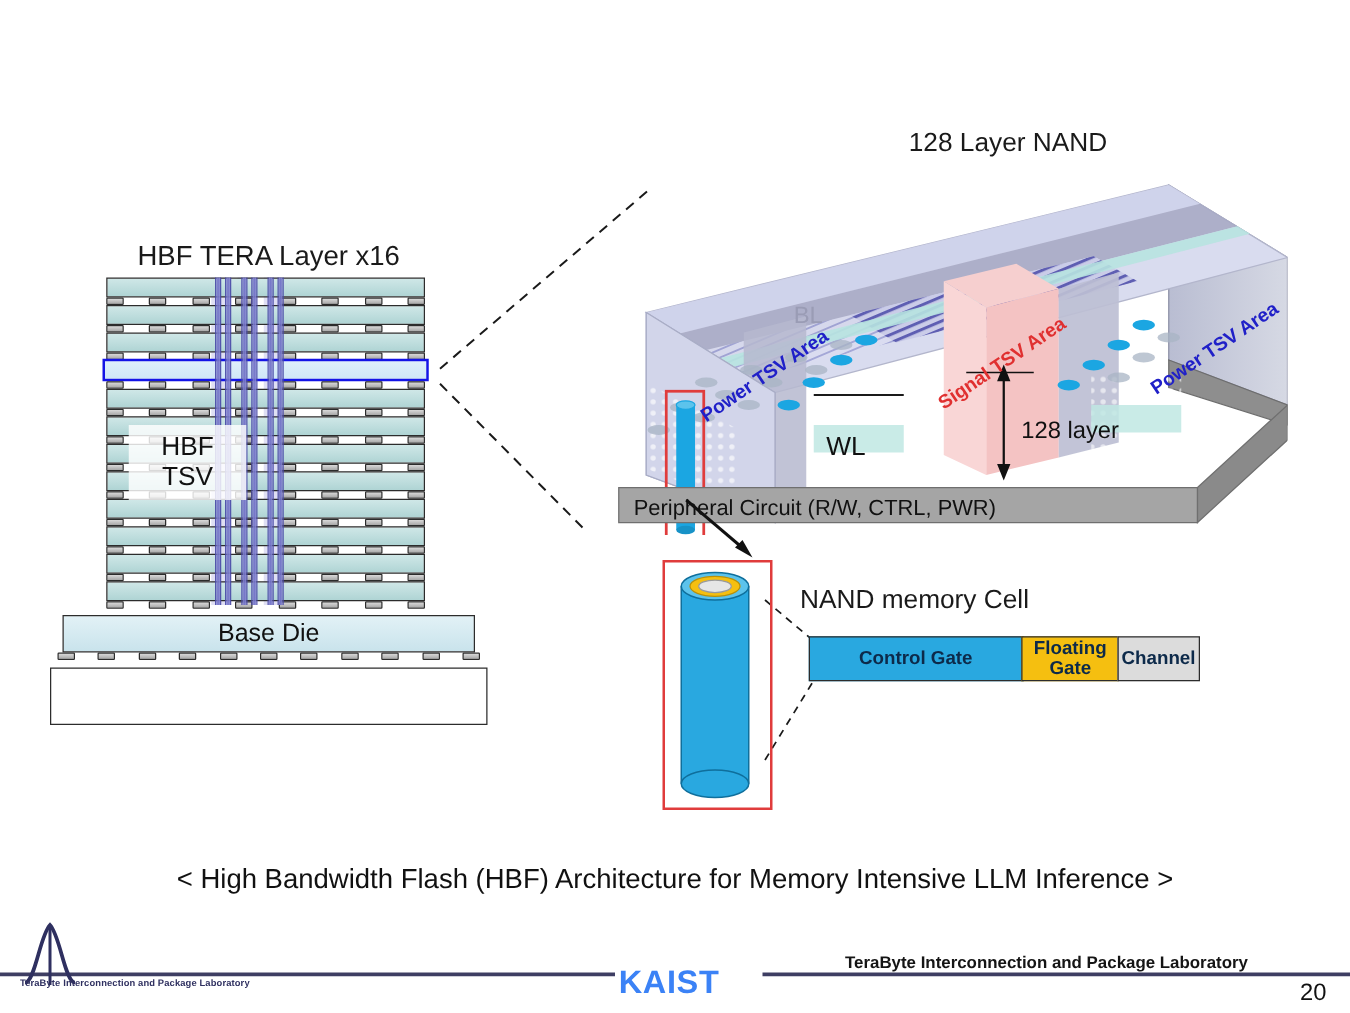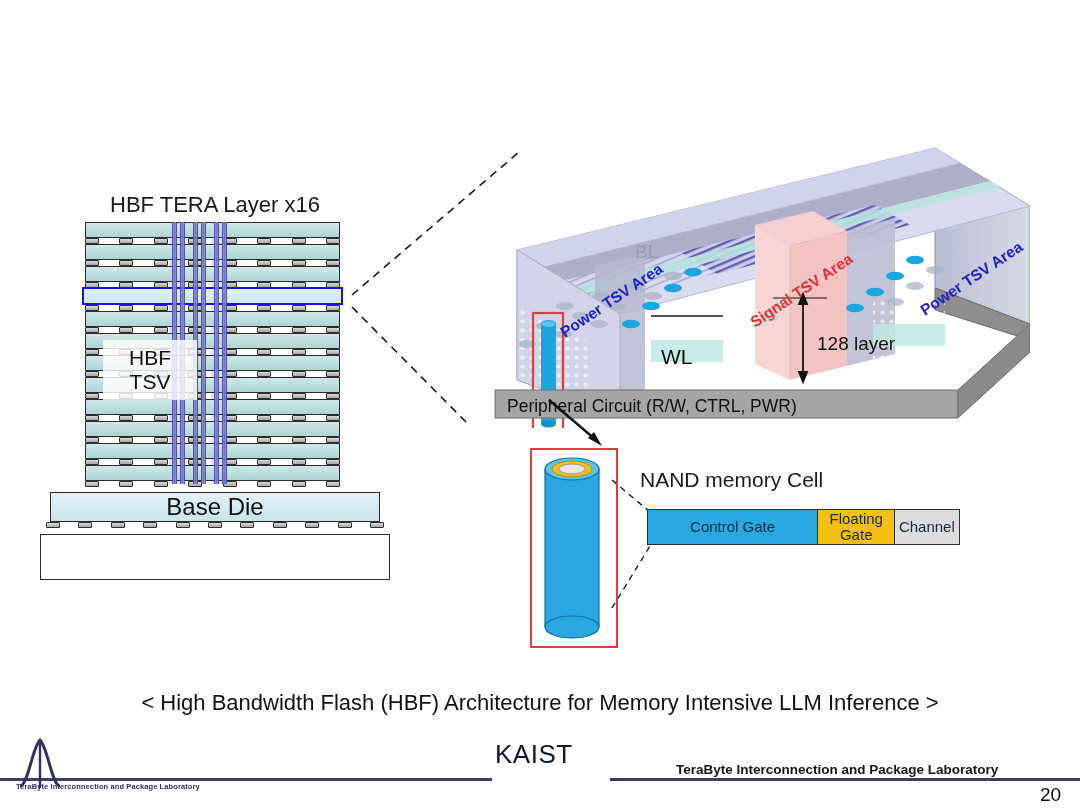--- a/index.html
+++ b/index.html
@@ -72,62 +72,62 @@
     display:flex;flex-direction:column;align-items:center;justify-content:center;
     line-height:1.15;
   }
   .hbftsv-box span{font-size:21px;color:#111;}
   .base-die{
     position:absolute;left:10px;top:270px;width:330px;height:30px;
     background:linear-gradient(180deg,#e2f1f6 0%,#d3e9f0 60%,#c9e3ec 100%);
     border:1.8px solid #2c2c2c;box-sizing:border-box;
     display:flex;align-items:center;justify-content:center;
   }
-  .base-die span{font-size:24px;color:#111;}
+  .base-die span{font-size:20px;color:#111;}
   .substrate{
     position:absolute;left:0;top:312px;width:350px;height:46px;
     background:#ffffff;border:1.8px solid #2c2c2c;box-sizing:border-box;
   }
   .bumps.wide2{left:6px;width:338px;}
 
   
   .callout{position:absolute;left:0;top:0;width:1080px;height:810px;pointer-events:none;}
 
   
   #nand3d-title{left:727px;top:103px;font-size:21px;}
   .nand3d{position:absolute;left:455px;top:128px;width:575px;height:300px;}
 
   
   #cell-title{left:640px;top:468px;font-size:21px;}
   .cellbox{position:absolute;left:530px;top:448px;width:88px;height:200px;
            border:2px solid #e03c3c;box-sizing:border-box;}
   .cyl{position:absolute;left:537px;top:453px;width:70px;height:190px;}
-  .cell-cross{position:absolute;left:648px;top:509px;width:312px;height:36px;display:flex;}
+  .cell-cross{position:absolute;left:648px;top:509px;width:312px;height:36px;display:flex;font-weight:bold;}
   .cell-cross div{
     display:flex;align-items:center;justify-content:center;text-align:center;
     font-size:15px;color:#0d2a4a;line-height:1.05;
     border:1.4px solid #2c2c2c;box-sizing:border-box;margin-left:-1.4px;
   }
   .cc-control{width:172px;background:#29a8e0;}
   .cc-float{width:78px;background:#f5bf10;}
   .cc-chan{width:66px;background:#dcdcdc;color:#111;}
 
   
   #caption{left:0;top:690px;width:1080px;text-align:center;font-size:22px;color:#111;}
 
   
   .footer-rule{position:absolute;left:0;top:778px;width:1080px;height:3px;}
   .footer-rule .seg{position:absolute;height:3px;background:#3e3e63;}
   .tera-logo{position:absolute;left:14px;top:736px;width:240px;height:56px;}
   .tera-word{position:absolute;left:58px;top:744px;font-size:33px;font-weight:bold;
               color:#2f3060;letter-spacing:1px;}
   .tera-sub{position:absolute;left:16px;top:782px;font-size:7.5px;font-weight:bold;
             color:#2f3060;letter-spacing:.1px;white-space:nowrap;}
-  .kaist{position:absolute;left:495px;top:739px;font-size:26px;font-weight:normal;
-         color:#0f172a;letter-spacing:.5px;}
+  .kaist{position:absolute;left:495px;top:770px;font-size:26px;font-weight:bold;
+         color:#3b82f6;letter-spacing:.5px;}
   .labname{position:absolute;left:676px;top:762px;font-size:13.5px;font-weight:bold;
            color:#151515;white-space:nowrap;}
   .pagenum{position:absolute;left:1040px;top:784px;font-size:19px;color:#111;}
 </style>
 </head>
 <body>
 
 <div class="slide">
 
 
@@ -296,20 +296,21 @@
         <i style="left: 162px;"></i>
         <i style="left: 194.4px;"></i>
         <i style="left: 226.8px;"></i>
         <i style="left: 259.2px;"></i>
         <i style="left: 291.6px;"></i>
         <i style="left: 324px;"></i>
       </div>
     <div class="substrate"></div>
   </div>
 
+  <div class="lbl" id="nand3d-title">128 Layer NAND</div>
 
   <svg class="nand3d" viewBox="0 0 575 300">
     <defs>
 
       <pattern id="blHatch" width="6" height="6" patternUnits="userSpaceOnUse" patternTransform="rotate(-23)">
         <rect width="6" height="6" fill="#c9cbe8"></rect>
         <rect width="6" height="2.4" fill="#5a5ab0"></rect>
       </pattern>
       <pattern id="blHatchLite" width="6" height="6" patternUnits="userSpaceOnUse" patternTransform="rotate(-23)">
         <rect width="6" height="6" fill="#dadcf0"></rect>

